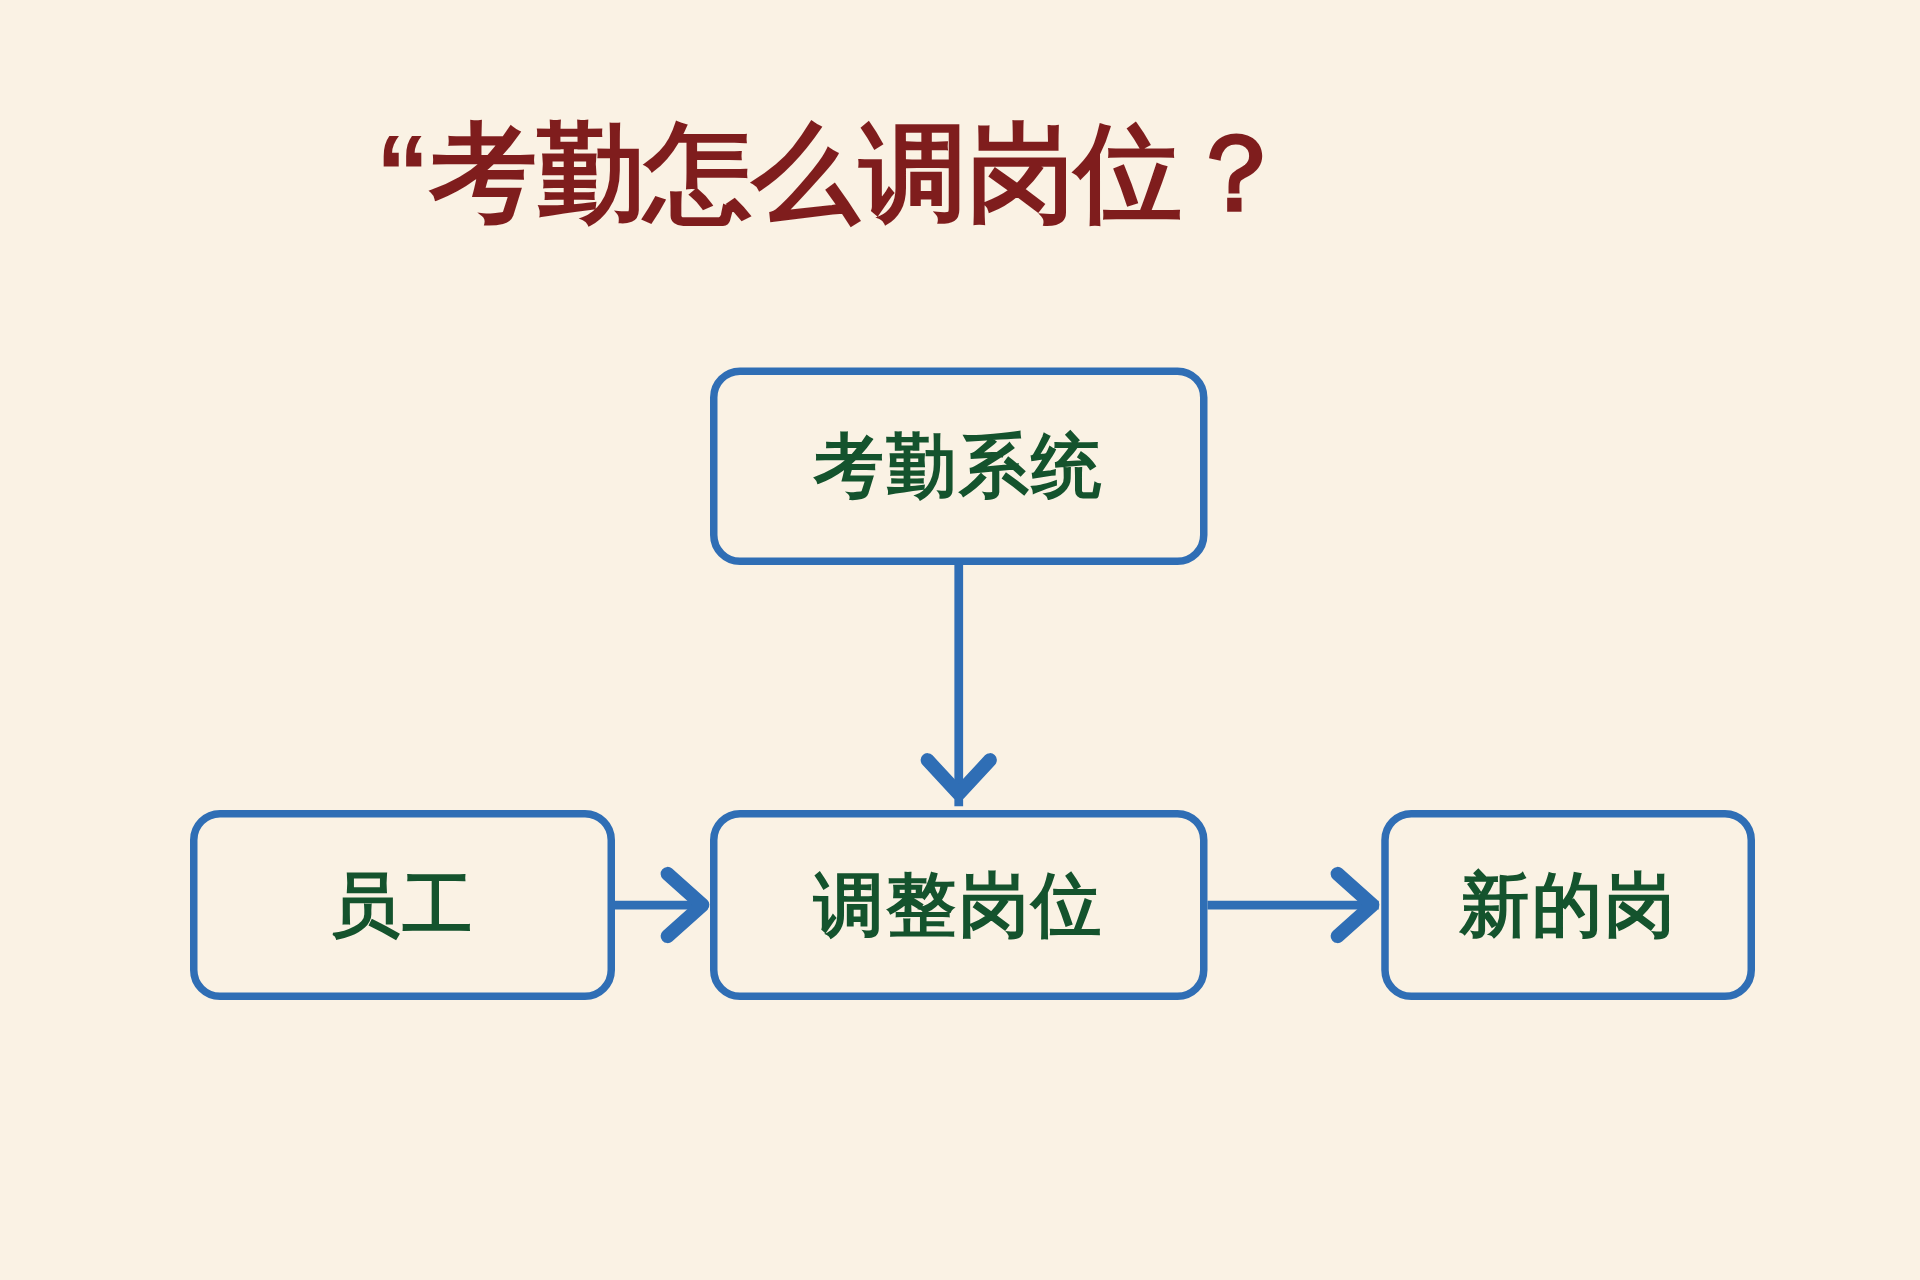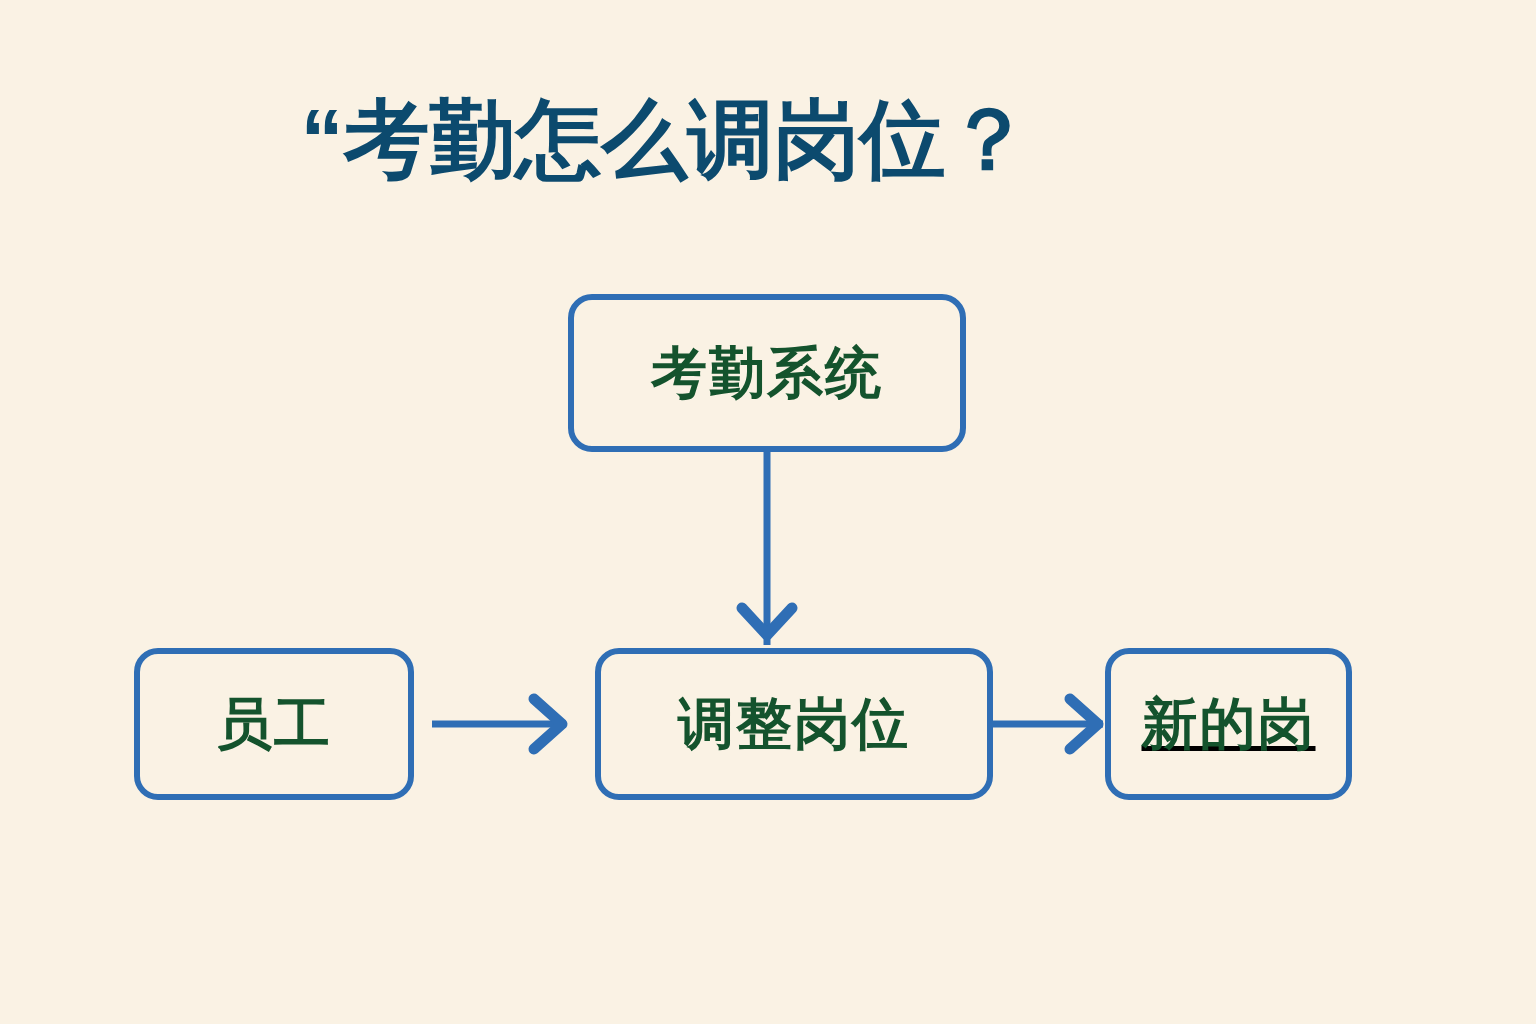--- a/index.html
+++ b/index.html
@@ -23,21 +23,21 @@
   
   #title {
     position: absolute;
     left: 0;
     top: 94px;
     width: 1332px;
     text-align: center;
     font-size: 86px;
     line-height: 1.05;
     font-weight: bold;
-    color: #0c4a6e;
+    color: #7f1d1d;
     letter-spacing: 0px;
     white-space: nowrap;
   }
 
   
   .node {
     position: absolute;
     box-sizing: border-box;
     border: 6px solid #2f6eb5;
     border-radius: 24px;
@@ -55,38 +55,36 @@
     line-height: 1;
   }
 
   #node-attendance-system {
     left: 568px;
     top: 294px;
     width: 398px;
     height: 158px;
   }
   #node-employee {
-    left: 134px;
+    left: 152px;
     top: 648px;
-    width: 280px;
+    width: 340px;
     height: 152px;
   }
   #node-adjust-position {
     left: 568px;
     top: 648px;
     width: 398px;
     height: 152px;
-    margin-left: 27px;
   }
   #node-new-position {
     left: 1105px;
     top: 648px;
-    width: 247px;
+    width: 299px;
     height: 152px;
-    text-decoration: underline;
   }
 
   
   #connectors {
     position: absolute;
     left: 0;
     top: 0;
     width: 1536px;
     height: 1024px;
     pointer-events: none;

